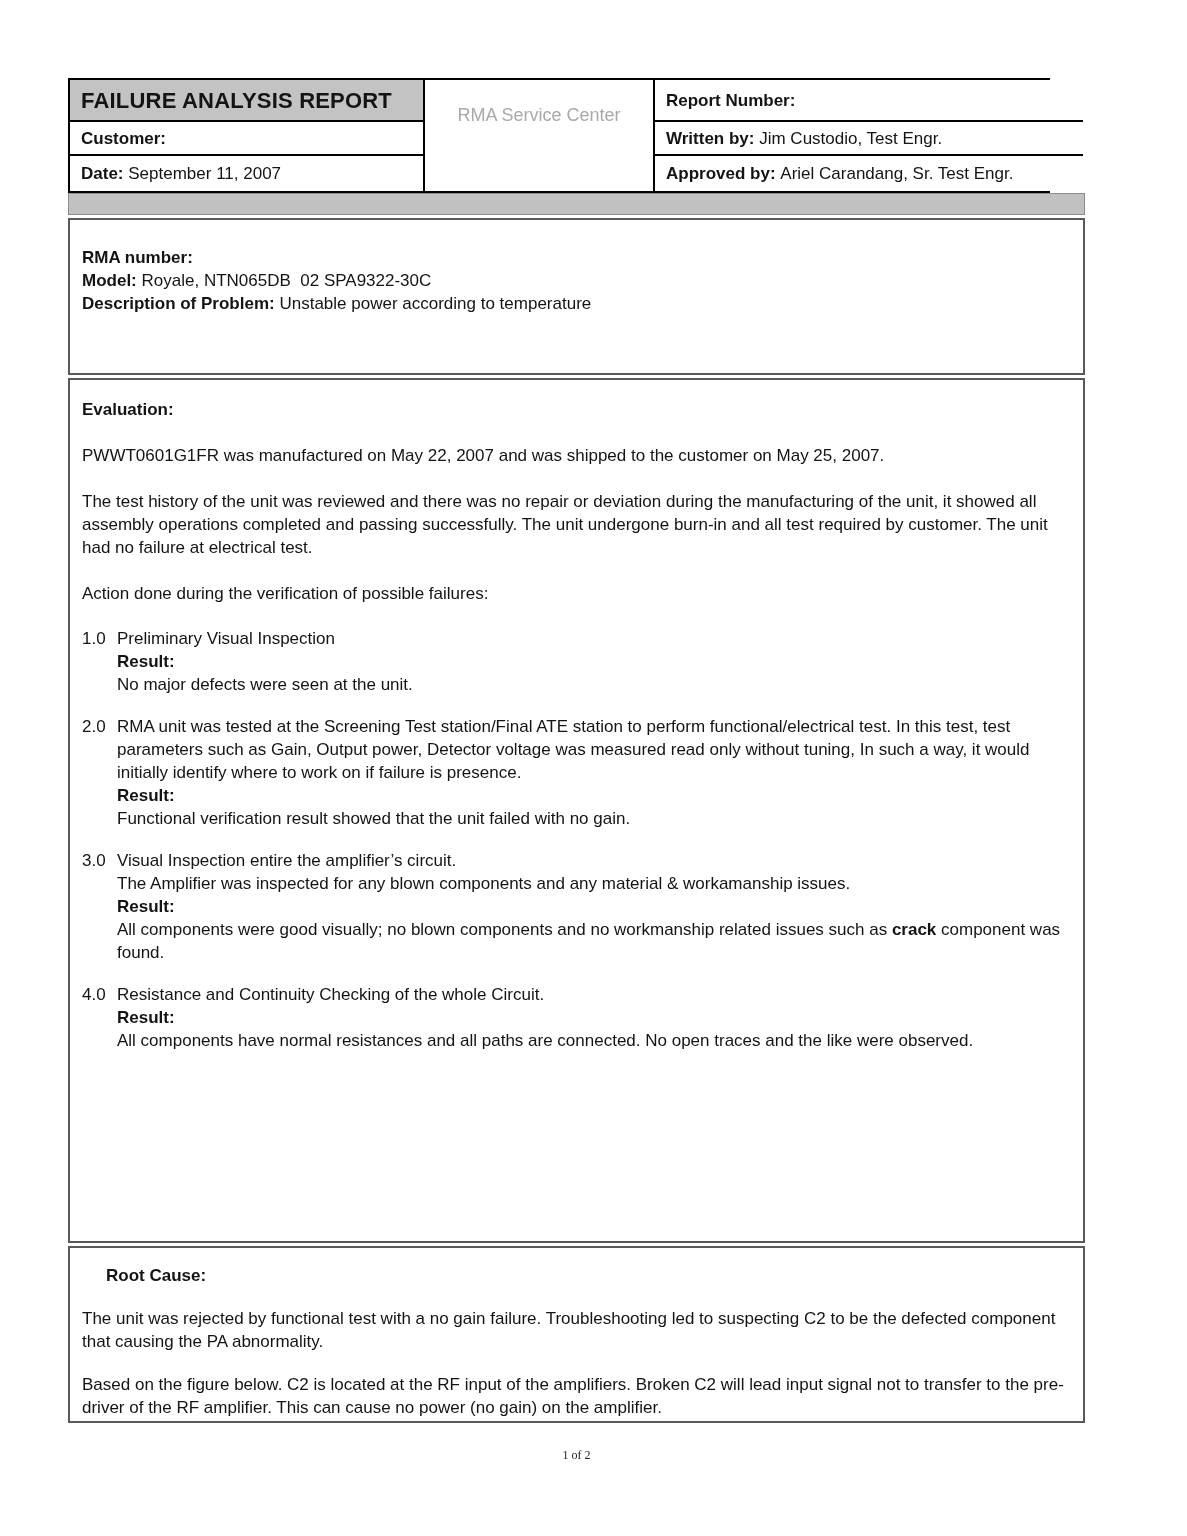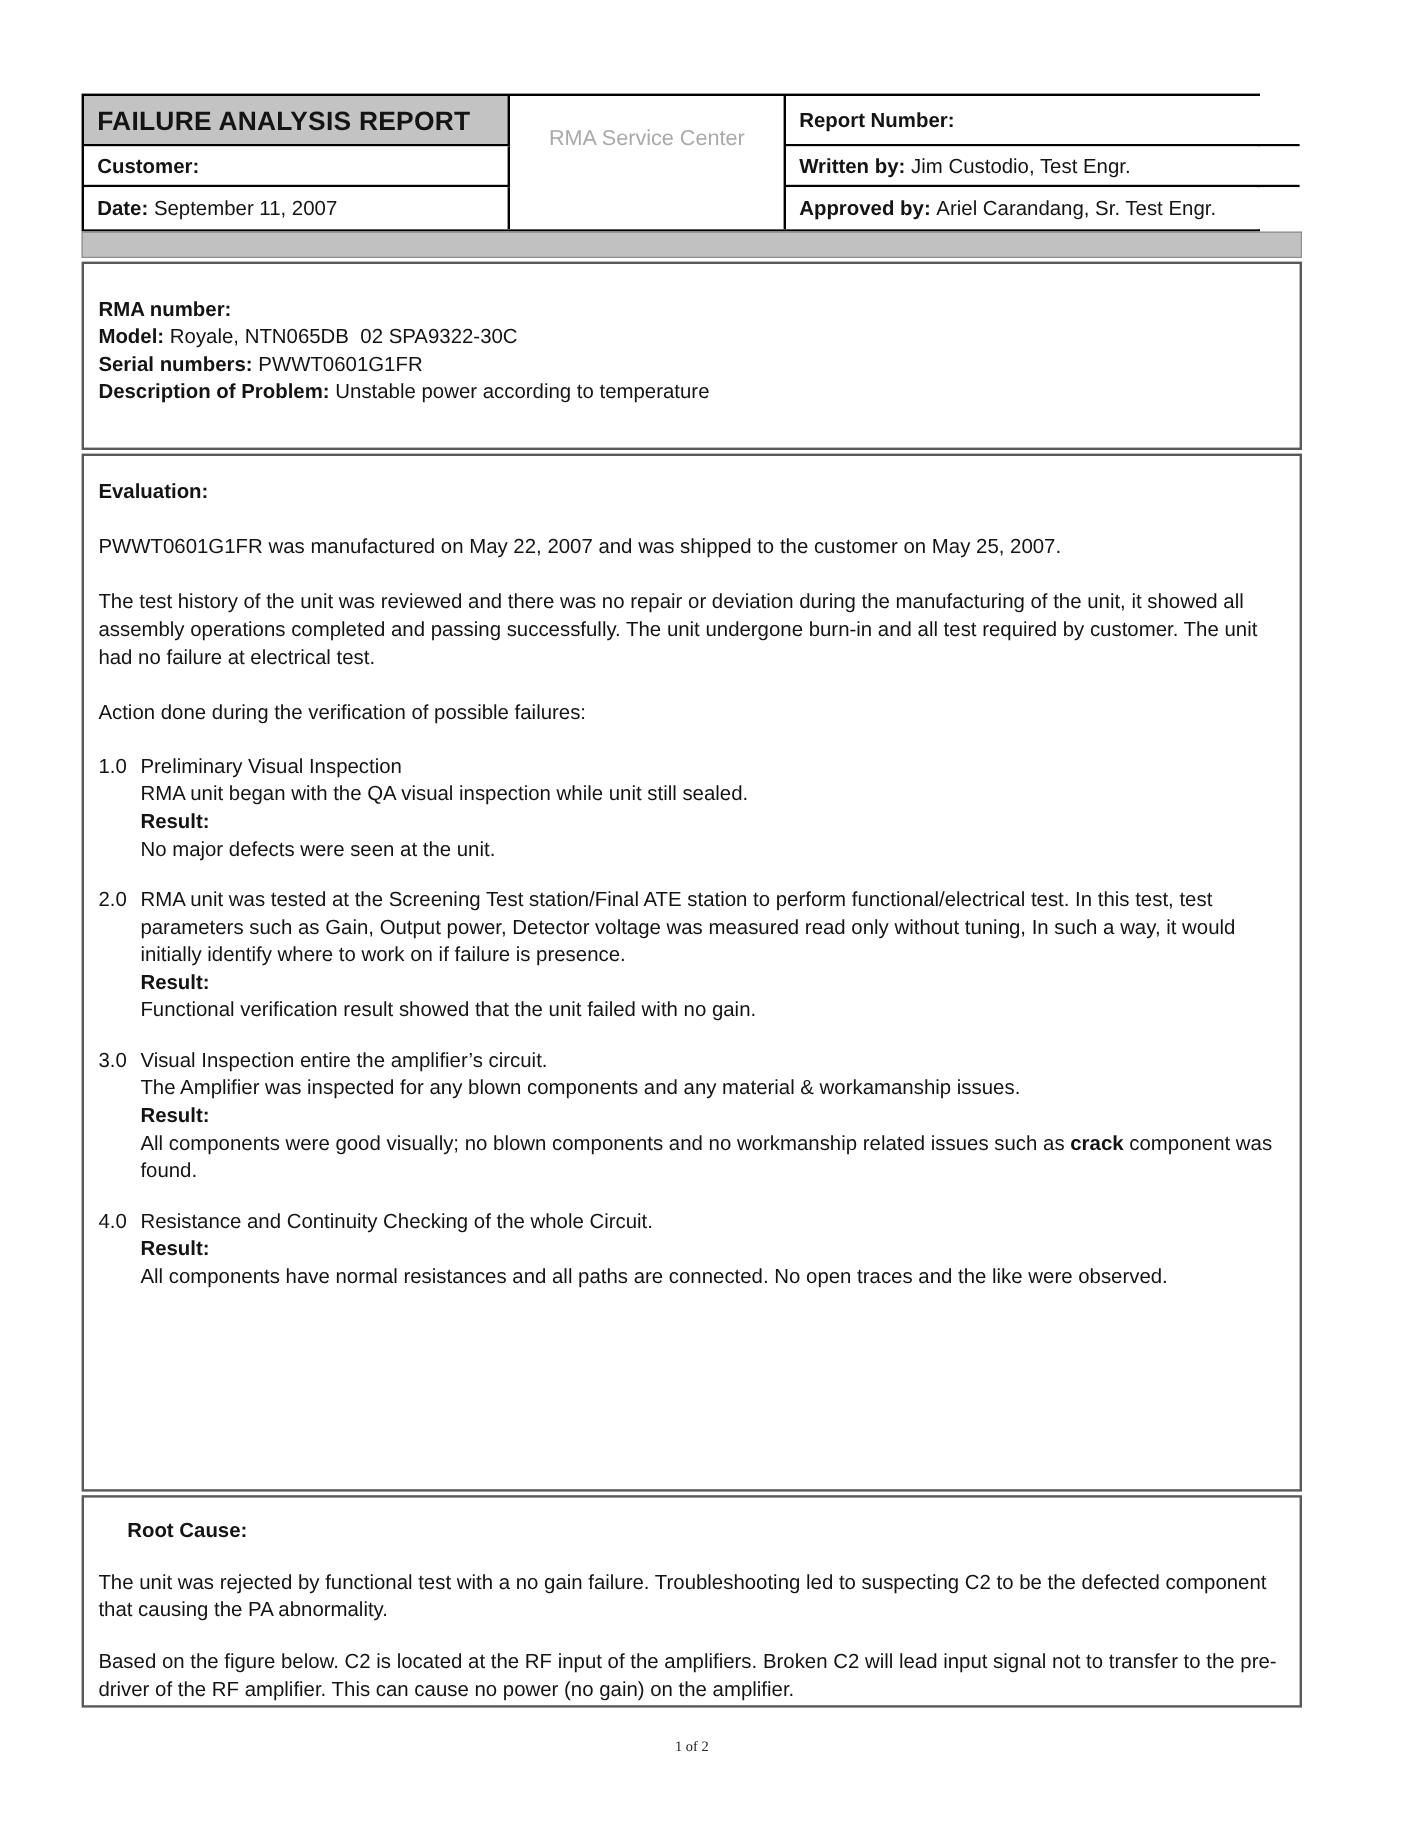--- a/index.html
+++ b/index.html
@@ -85,34 +85,32 @@
     <div class="cell" style="grid-column:3; grid-row:3;">
       <b class="lbl">Approved by:</b>&nbsp;<span>Ariel Carandang, Sr. Test Engr.</span>
     </div>
   </div>
 
   <div class="gray-bar"></div>
 
   <div class="box rma-box">
     <div class="field-line"><b class="lbl">RMA number:</b></div>
     <div class="field-line"><b class="lbl">Model:</b> <span>Royale, NTN065DB&nbsp; 02 SPA9322-30C</span></div>
-    <div class="field-line"><b class="lbl">Serial numbers:</b> <span>PWWT0601G1FR</span></div>
     <div class="field-line"><b class="lbl">Description of Problem:</b> <span>Unstable power according to temperature</span></div>
   </div>
 
   <div class="box eval-box">
     <div class="section-heading">Evaluation:</div>
     <div class="para">PWWT0601G1FR was manufactured on May 22, 2007 and was shipped to the customer on May 25, 2007.</div>
     <div class="para">The test history of the unit was reviewed and there was no repair or deviation during the manufacturing of the unit, it showed all assembly operations completed and passing successfully. The unit undergone burn-in and all test required by customer. The unit had no failure at electrical test.</div>
     <div class="para tight">Action done during the verification of possible failures:</div>
 
     <div class="item">
       <span class="item-num">1.0</span>
       <div>Preliminary Visual Inspection</div>
-      <div>RMA unit began with the QA visual inspection while unit still sealed.</div>
       <div class="result-label">Result:</div>
       <div>No major defects were seen at the unit.</div>
     </div>
 
     <div class="item">
       <span class="item-num">2.0</span>
       <div>RMA unit was tested at the Screening Test station/Final ATE station to perform functional/electrical test. In this test, test parameters such as Gain, Output power, Detector voltage was measured read only without tuning, In such a way, it would initially identify where to work on if failure is presence.</div>
       <div class="result-label">Result:</div>
       <div>Functional verification result showed that the unit failed with no gain.</div>
     </div>

